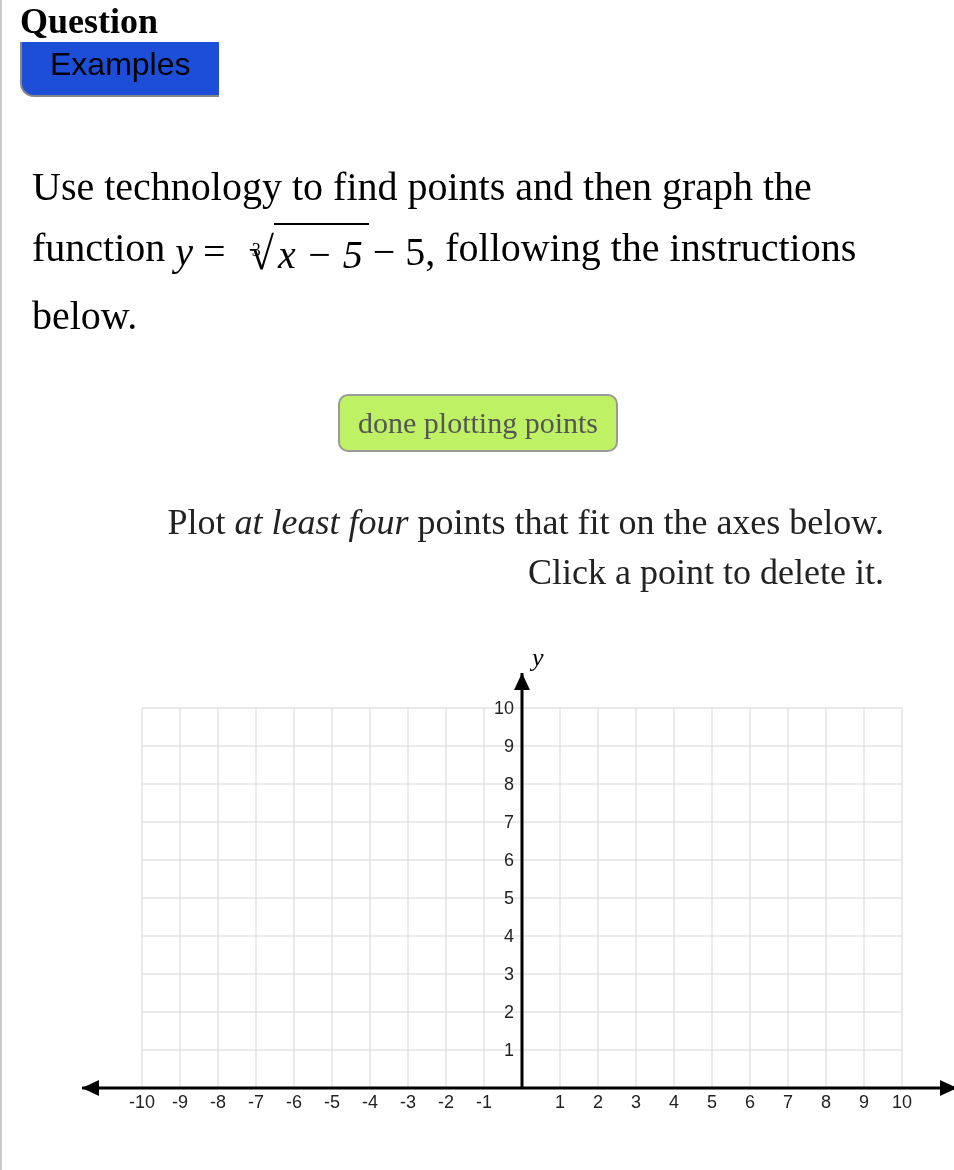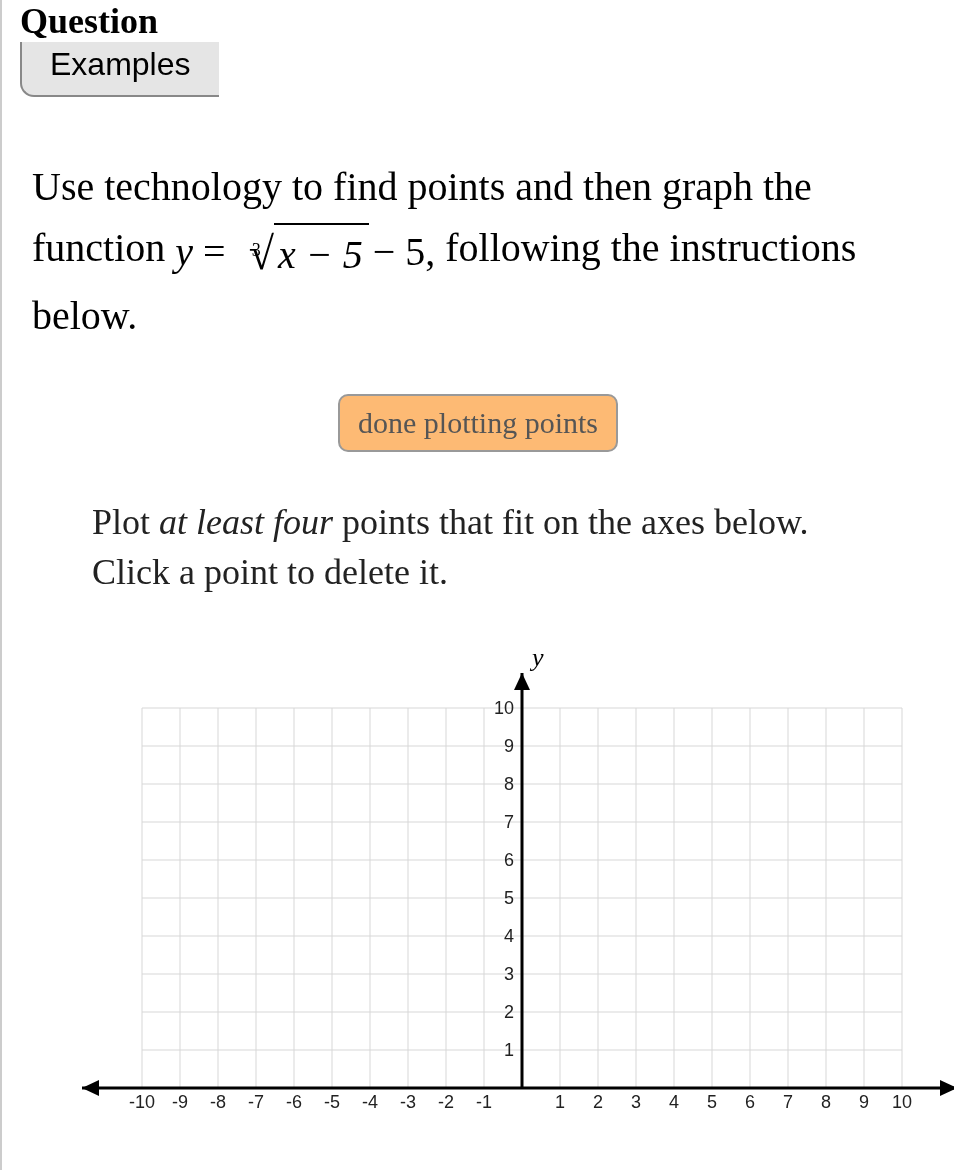--- a/index.html
+++ b/index.html
@@ -25,21 +25,21 @@
     font-size: 36px;
   }
   .examples-btn {
     font-family: -apple-system, 'Helvetica Neue', Arial, sans-serif;
     font-size: 32px;
     border: 2px solid #888;
     border-top: none;
     border-right: none;
     border-bottom-left-radius: 14px;
     padding: 4px 28px 12px 28px;
-    background: #e5e5e5;
+    background: #1d4ed8;
     cursor: pointer;
     margin-right: 12px;
   }
   .content {
     padding: 60px 30px 0 30px;
   }
   .prompt {
     font-size: 40px;
     line-height: 1.5;
     margin-bottom: 48px;
@@ -84,29 +84,30 @@
     text-align: center;
     margin-bottom: 45px;
   }
   .done-btn {
     font-family: Georgia, serif;
     font-size: 30px;
     color: #555;
     border: 2px solid #999;
     border-radius: 10px;
     padding: 10px 18px;
-    background: #fdba74;
+    background: #bef264;
     cursor: pointer;
   }
   .instructions {
     font-size: 36px;
     line-height: 1.4;
     padding: 0 40px 0 60px;
     margin-bottom: 50px;
     color: #222;
+    text-align: right;
   }
   .instructions em { font-style: italic; }
 
   .graph-area {
     position: relative;
     width: 900px;
     height: 470px;
     margin-left: 30px;
   }
   svg.axes {

